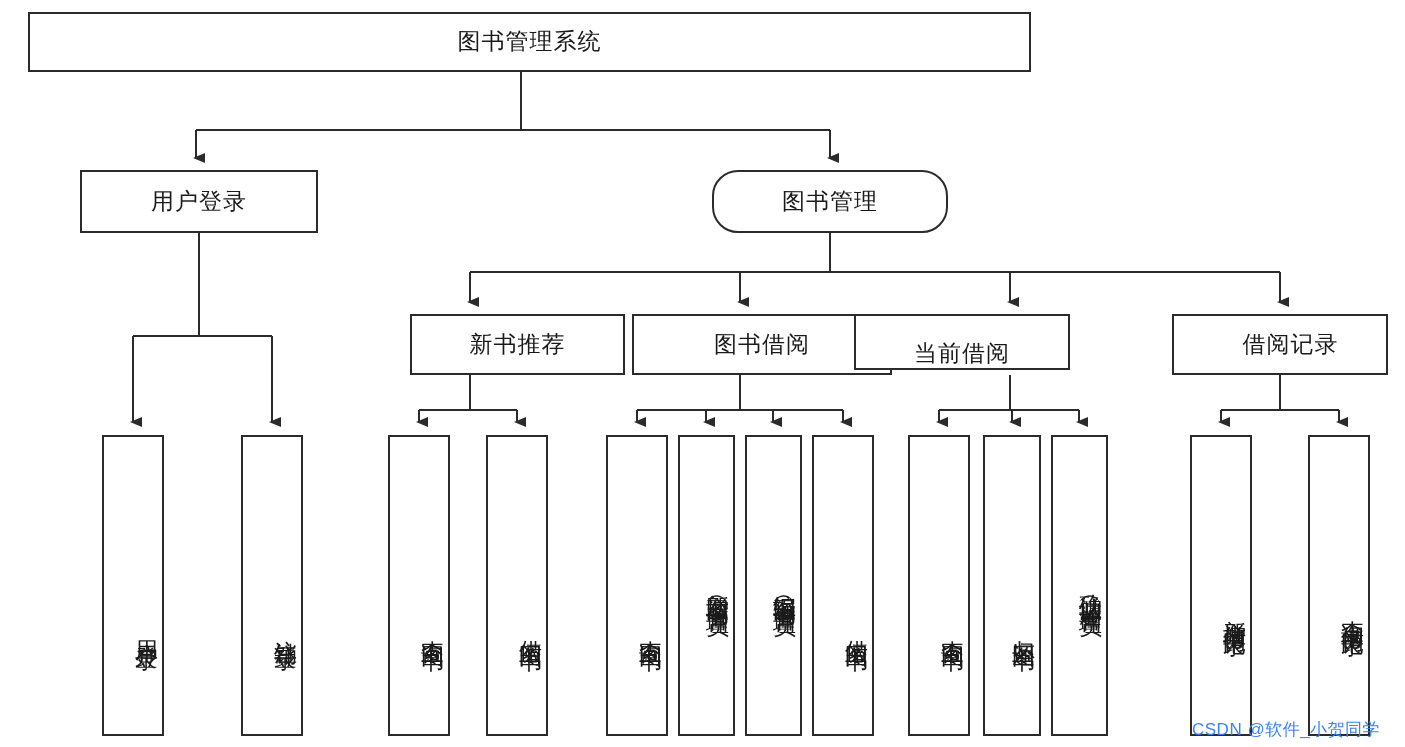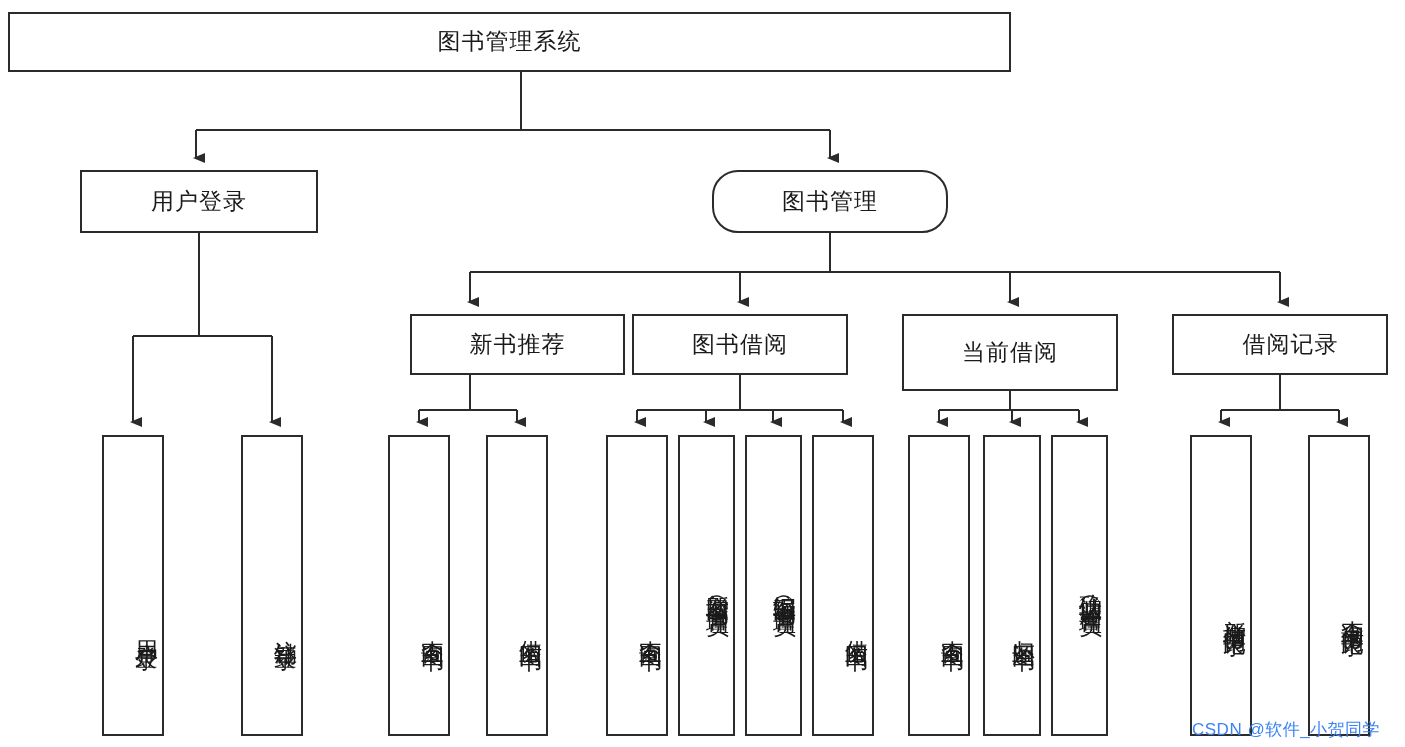--- a/index.html
+++ b/index.html
@@ -107,38 +107,38 @@
       <path d="M1012,410 L1012,422" marker-end="url(#arrow)"></path>
       <path d="M1079,410 L1079,422" marker-end="url(#arrow)"></path>
 
       <path d="M1280,375 L1280,410"></path>
       <path d="M1221,410 L1339,410"></path>
       <path d="M1221,410 L1221,422" marker-end="url(#arrow)"></path>
       <path d="M1339,410 L1339,422" marker-end="url(#arrow)"></path>
     </g>
   </svg>
 
-  <div class="node node-h" style="left:8px; top:12px; width:1003px; height:60px;">
+  <div class="node node-h" style="left:28px; top:12px; width:1003px; height:60px;">
     <span>图书管理系统</span>
   </div>
 
   <div class="node node-h" style="left:80px; top:170px; width:238px; height:63px;">
     <span>用户登录</span>
   </div>
   <div class="node node-h" style="left:712px; top:170px; width:236px; height:63px;border-radius:26px;">
     <span>图书管理</span>
   </div>
 
   <div class="node node-h" style="left:362px; top:314px; width:215px; height:61px;margin-left:48px;">
     <span>新书推荐</span>
   </div>
-  <div class="node node-h" style="left:632px; top:314px; width:216px; height:61px;">
+  <div class="node node-h" style="left:632px; top:314px; width:260px; height:61px;">
     <span>图书借阅</span>
   </div>
-  <div class="node node-h" style="left:902px; top:314px; width:216px; height:77px;">
+  <div class="node node-h" style="left:854px; top:314px; width:216px; height:56px;align-items:flex-end;">
     <span>当前借阅</span>
   </div>
   <div class="node node-h" style="left:1172px; top:314px; width:216px; height:61px;padding-left:21px;">
     <span>借阅记录</span>
   </div>
 
   <div class="node node-v" style="left:102px; top:435px; width:62px; height:301px; padding-top:84px;">
     <span>用户登录</span>
   </div>
   <div class="node node-v" style="left:241px; top:435px; width:62px; height:301px; padding-top:84px;">

